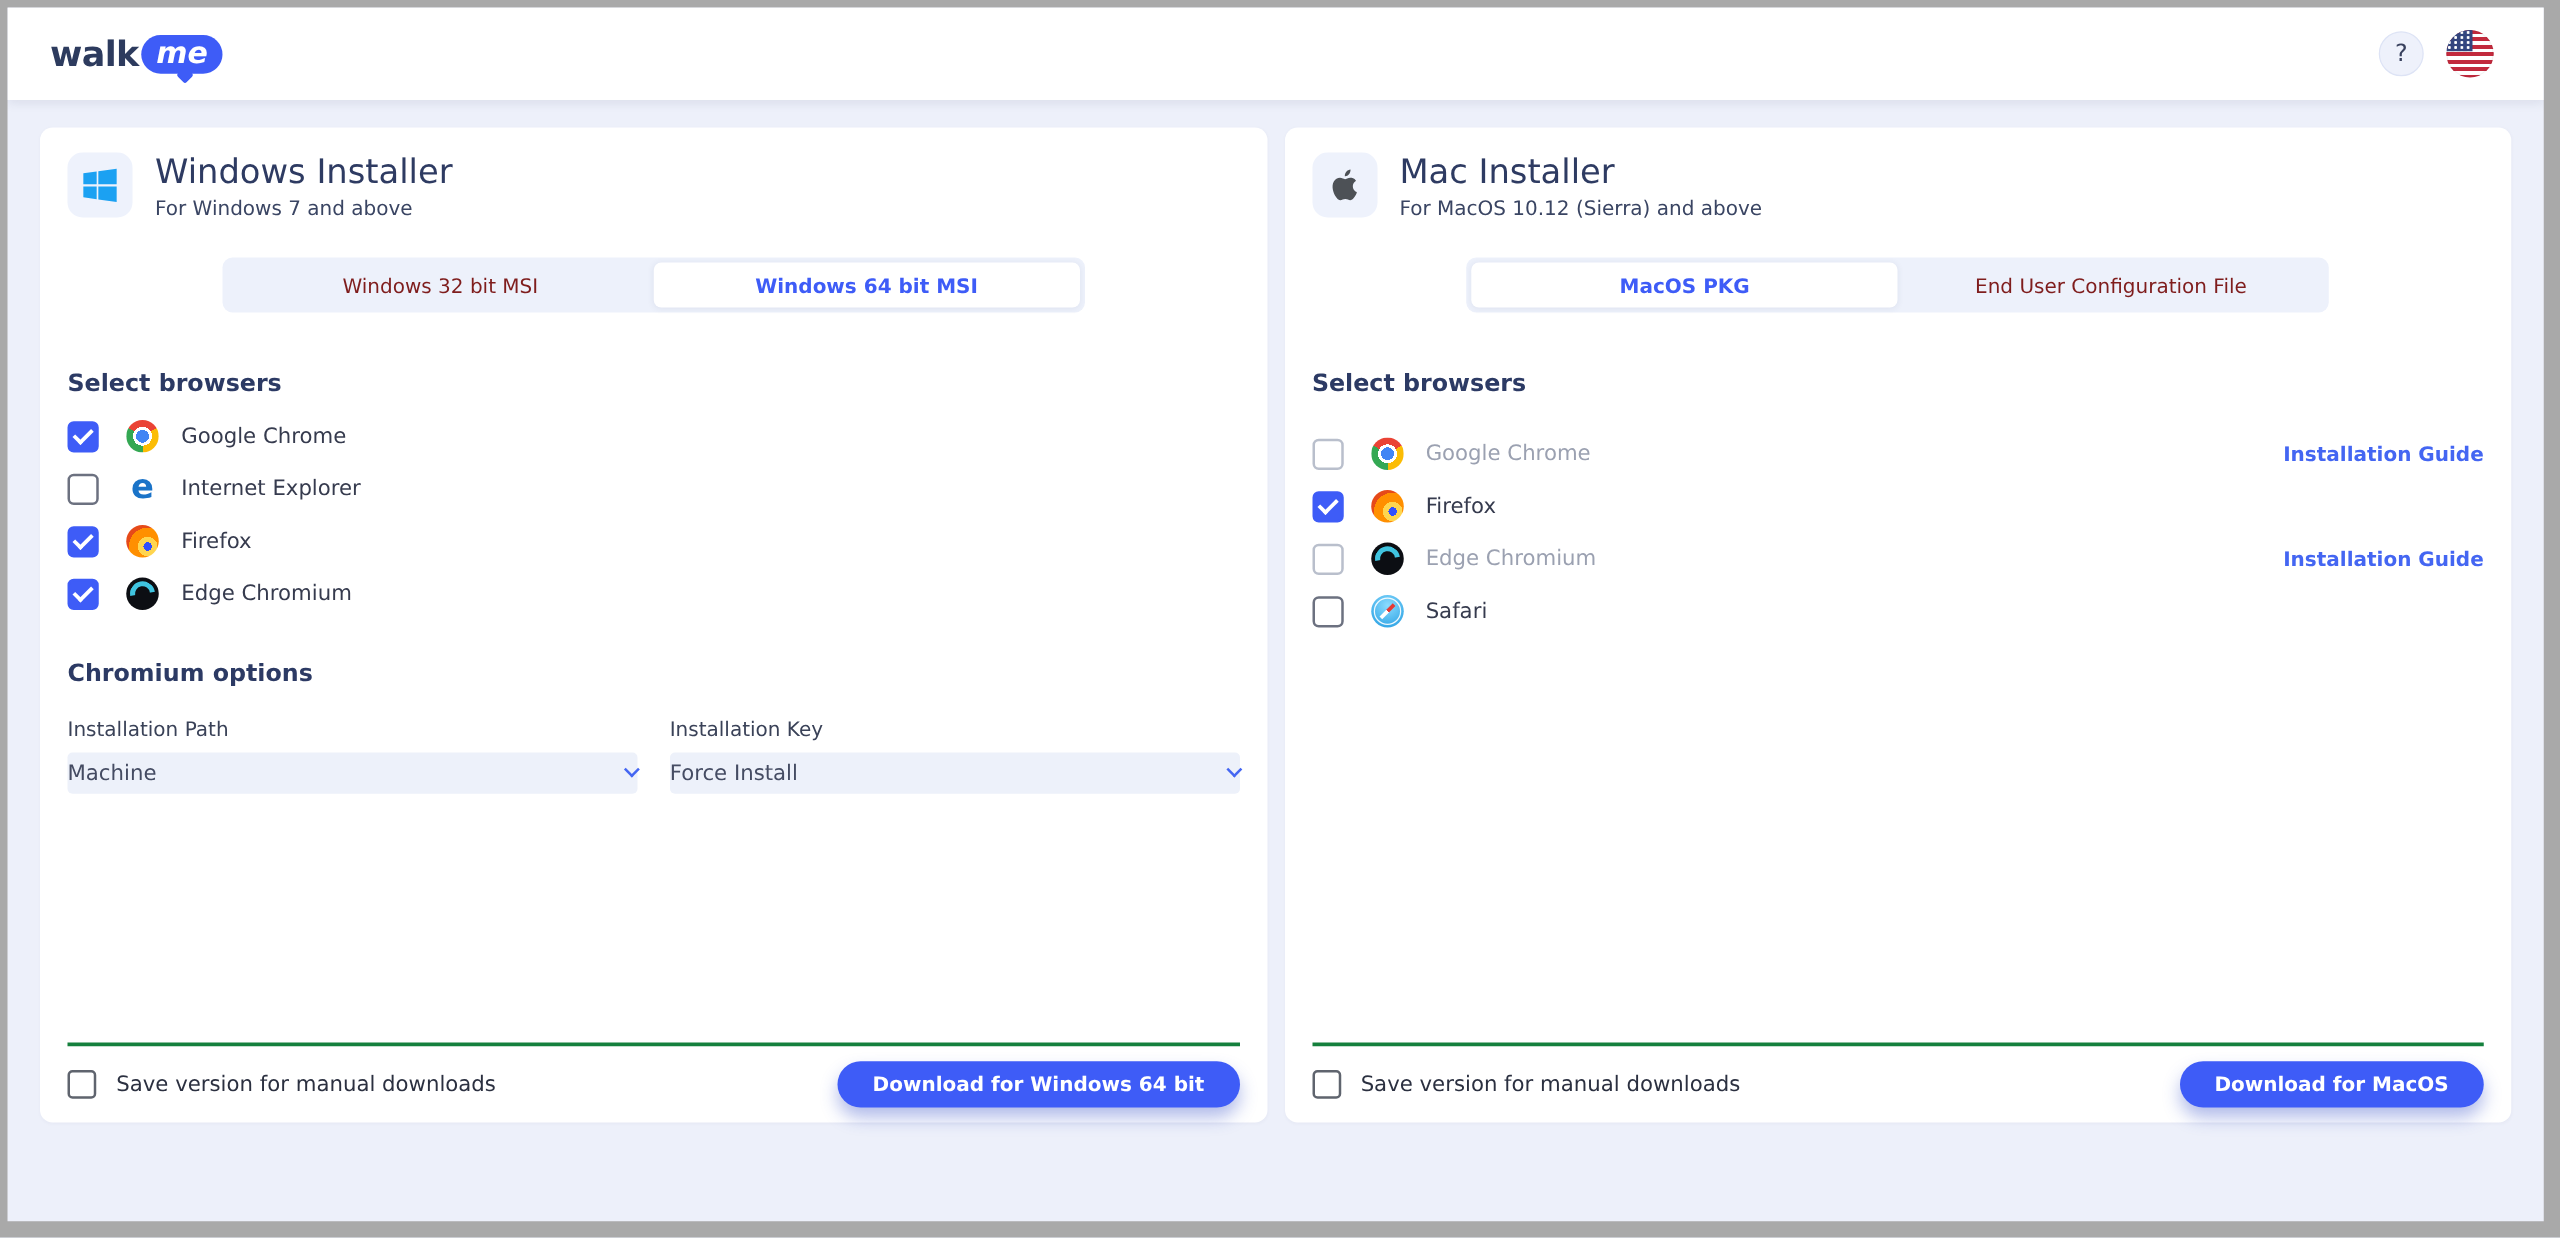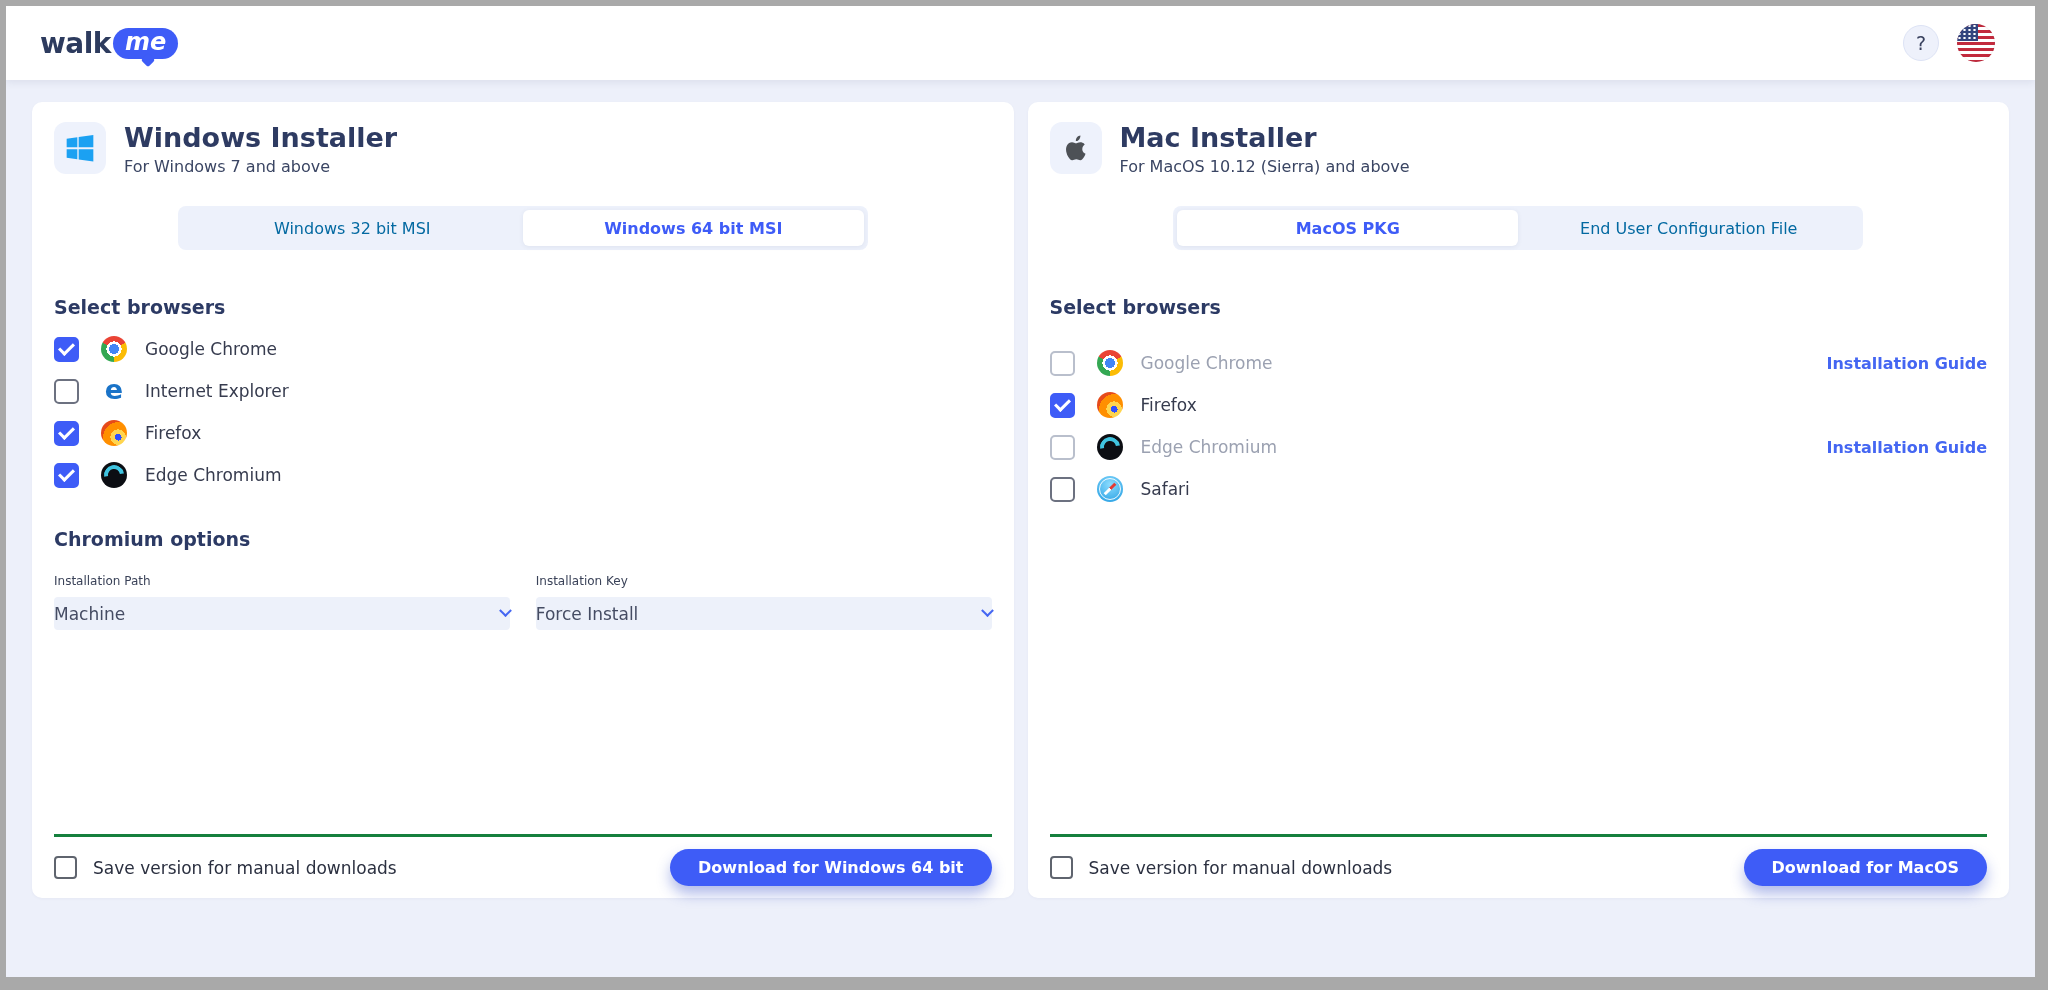--- a/index.html
+++ b/index.html
@@ -54,31 +54,31 @@
     flex:1; background:#fff; border-radius:10px; height:796px;
     display:flex; flex-direction:column; padding:20px 22px 0;
     box-shadow:0 1px 3px rgba(45,59,99,.04);
   }
   .card-header { display:flex; align-items:flex-start; gap:18px; }
   .os-badge {
     width:52px; height:52px; border-radius:12px; background:#eef2fc;
     display:flex; align-items:center; justify-content:center; flex:none;
   }
   .os-badge svg { width:32px; height:32px; }
-  .card-title { font-size:27px; color:#2e3b62; font-weight:700; line-height:1.2; }
+  .card-title { font-size:27px; color:#2e3b62; font-weight:400; line-height:1.2; }
   .card-subtitle { font-size:16px; color:#3a4563; margin-top:3px; }
 
   
   .tabs {
     margin:30px auto 0; width:690px; height:44px; background:#edf1fb; border-radius:8px;
     display:flex; padding:4px;
   }
   .tab {
     flex:1; display:flex; align-items:center; justify-content:center;
-    font-size:16px; color:#0369a1; cursor:pointer; border-radius:6px;
+    font-size:16px; color:#7f1d1d; cursor:pointer; border-radius:6px;
   }
   .tab.active { background:#fff; color:#3e5cf7; box-shadow:0 1px 5px rgba(45,59,99,.08);font-weight:bold; }
 
   
   .section-heading { margin-top:46px; font-size:19px; font-weight:bold; color:#2c3a64; }
   .browser-list { margin-top:10px; }
   .mac .browser-list { margin-top:24px; }
   .browser-row { display:flex; align-items:center; height:42px; }
   .browser-label { margin-left:18px; font-size:17px; color:#363b4e; }
   .browser-row.disabled .browser-label { color:#9ba1b1; }
@@ -121,21 +121,21 @@
   .bicon.safari { background:radial-gradient(circle at 50% 32%,#8bdcff,#1f9ae0); }
   .bicon.safari::before { content:""; position:absolute; inset:2px; border:1px solid rgba(255,255,255,.9); border-radius:50%; }
   .bicon.safari::after {
     content:""; position:absolute; left:50%; top:50%; width:3px; height:15px;
     background:linear-gradient(#e53935 50%,#fff 50%);
     transform:translate(-50%,-50%) rotate(45deg);
   }
 
   
   .fields { display:grid; grid-template-columns:1fr 1fr; gap:26px; margin-top:24px; }
-  .field-label { font-size:12px; color:#3a4258; }
+  .field-label { font-size:16px; color:#3a4258; }
   .select {
     margin-top:9px; height:33px; background:#edf1fa; border-radius:4px;
     display:flex; align-items:center; padding:0 0; cursor:pointer;
   }
   .select-value { font-size:17px; color:#454c63; }
   .chev {
     margin-left:auto; width:9px; height:9px;
     border-right:2px solid #4466f2; border-bottom:2px solid #4466f2;
     transform:rotate(45deg) translate(-2px,-2px);
   }

